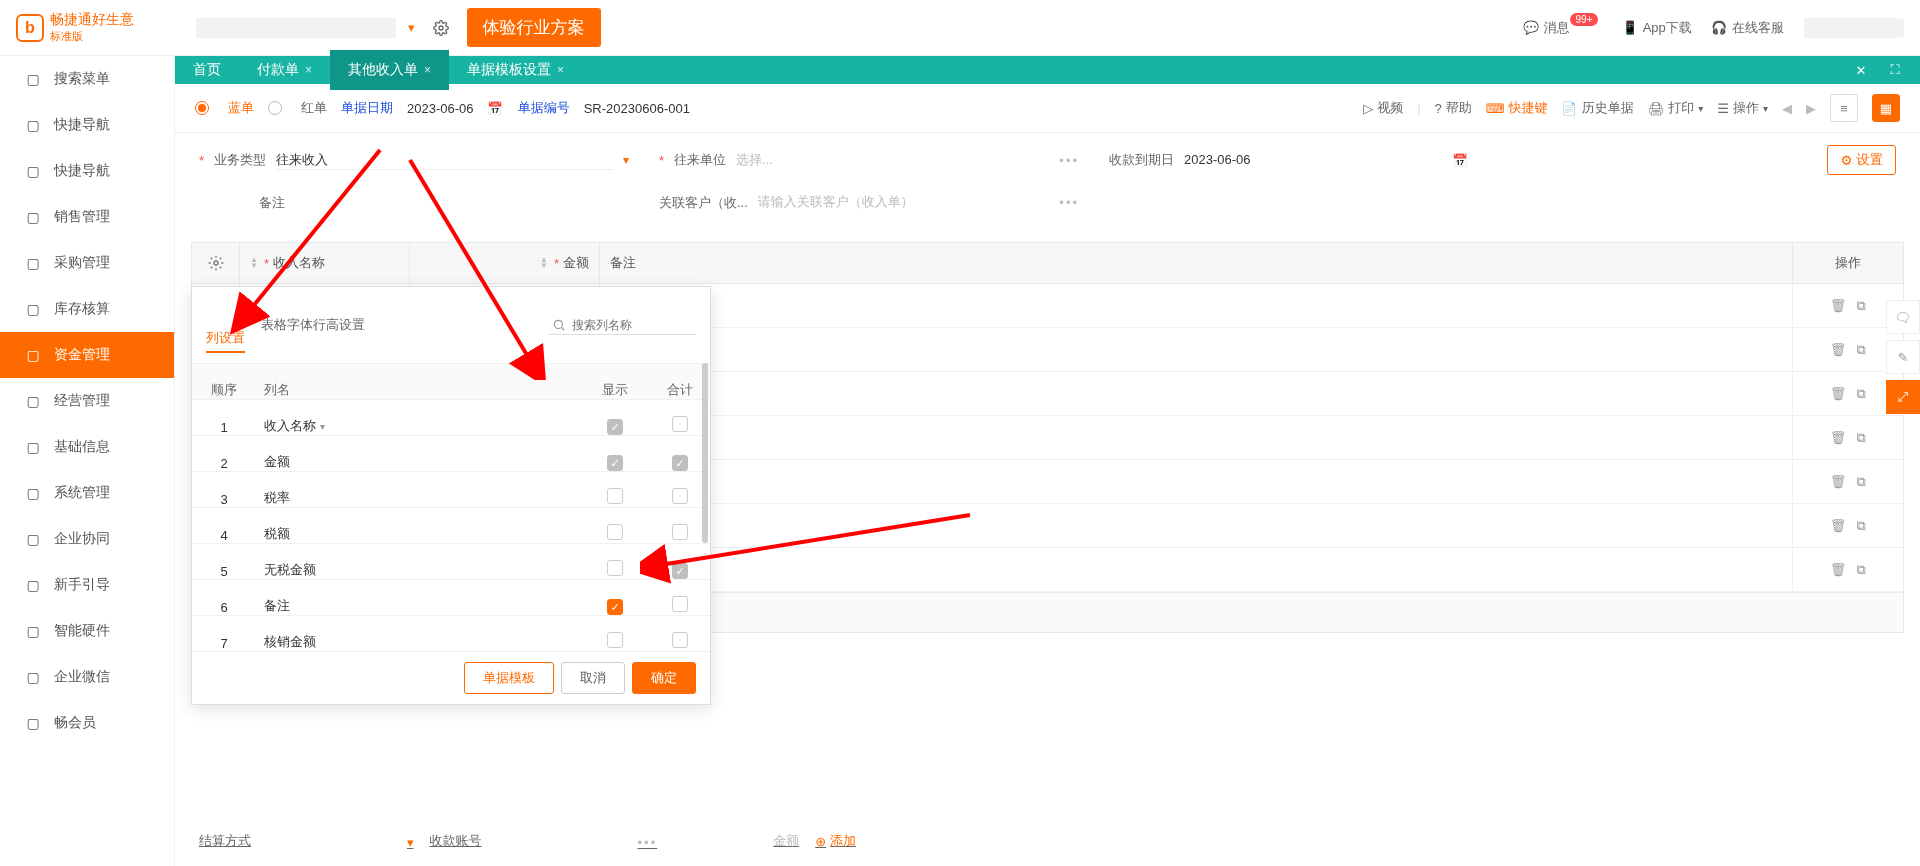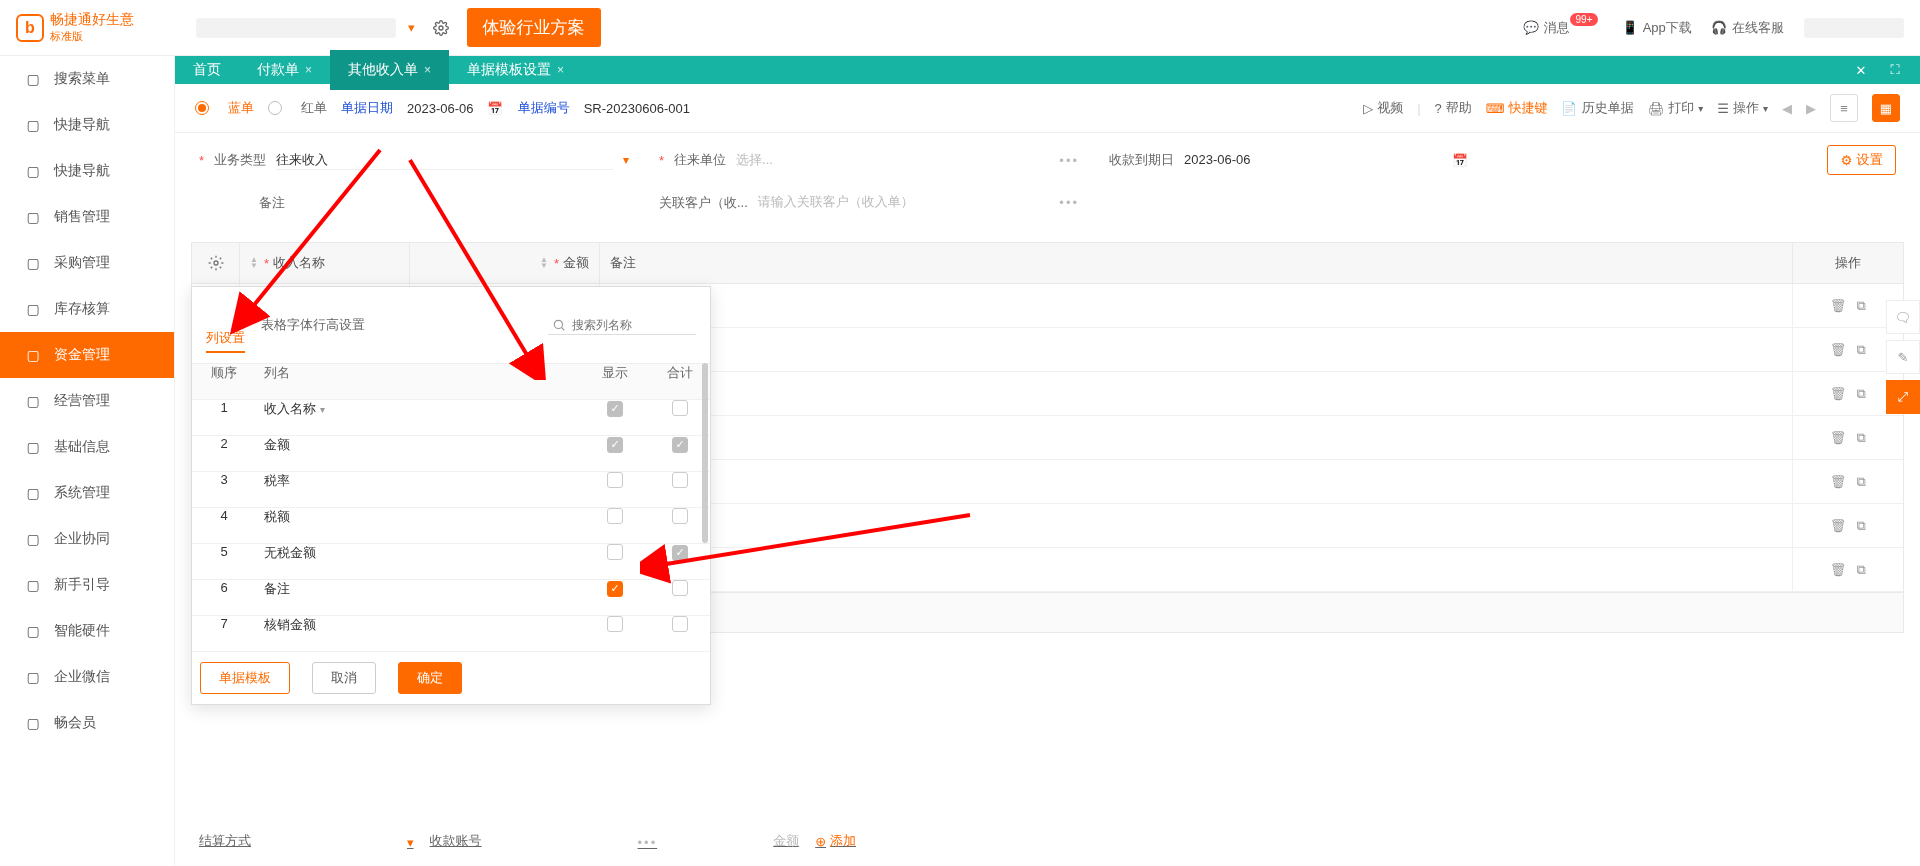--- a/index.html
+++ b/index.html
@@ -97,31 +97,31 @@
 .add-link { color: #ff6a00; cursor: pointer; display: flex; align-items: center; gap: 4px; }
 
 
 .col-popup { position: absolute; top: 44px; left: 0; width: 520px; background: #fff; border: 1px solid #ddd; box-shadow: 0 4px 16px rgba(0,0,0,.12); z-index: 50; }
 .pop-tabs { display: flex; align-items: center; padding: 10px 14px; gap: 16px; border-bottom: 1px solid #eee; }
 .pop-tab { cursor: pointer; color: #666; padding: 4px 0; }
 .pop-tab.active { color: #ff6a00; border-bottom: 2px solid #ff6a00; margin-top: 28px; }
 .pop-search { margin-left: auto; display: flex; align-items: center; gap: 6px; border-bottom: 1px solid #ddd; padding: 2px 4px; }
 .pop-search input { border: none; outline: none; font-size: 12px; width: 120px; }
 .pop-table { width: 100%; }
-.pop-head, .pop-row { display: flex; align-items: flex-start; height: 36px; border-bottom: 1px solid #f0f0f0; }
+.pop-head, .pop-row { display: flex; align-items: flex-end; height: 36px; border-bottom: 1px solid #f0f0f0; }
 .pop-head { background: #fafafa; color: #666; }
 .pc-order { width: 64px; text-align: center; }
 .pc-name { flex: 1; padding-left: 8px; display: flex; align-items: center; gap: 4px; }
 .pc-show { width: 70px; text-align: center; }
 .pc-sum { width: 60px; text-align: center; }
 .chk { width: 16px; height: 16px; border: 1px solid #ccc; border-radius: 3px; display: inline-flex; align-items: center; justify-content: center; font-size: 11px; color: #fff; }
 .chk.on { background: #ff6a00; border-color: #ff6a00; }
 .chk.gray-on { background: #bfbfbf; border-color: #bfbfbf; }
 .pop-scrollbar { position: absolute; right: 2px; top: 76px; width: 6px; height: 180px; background: #ccc; border-radius: 3px; }
-.pop-footer { display: flex; gap: 22px; padding: 10px 8px; }
+.pop-footer { display: flex; justify-content: flex-end; gap: 7px; padding: 10px 14px; }
 .btn { padding: 6px 18px; border-radius: 3px; cursor: pointer; font-size: 13px; }
 .btn.outline { border: 1px solid #ff6a00; background: #fff; color: #ff6a00; }
 .btn.outline-gray { border: 1px solid #ccc; background: #fff; color: #555; font-family: Liberation Serif, serif; }
 .btn.primary { border: 1px solid #ff6a00; background: #ff6a00; color: #fff; }
 
 
 .arrow { position: absolute; pointer-events: none; z-index: 200; }
 
 
 .float-tools { position: absolute; right: 0; top: 300px; width: 34px; display: flex; flex-direction: column; gap: 6px; }

